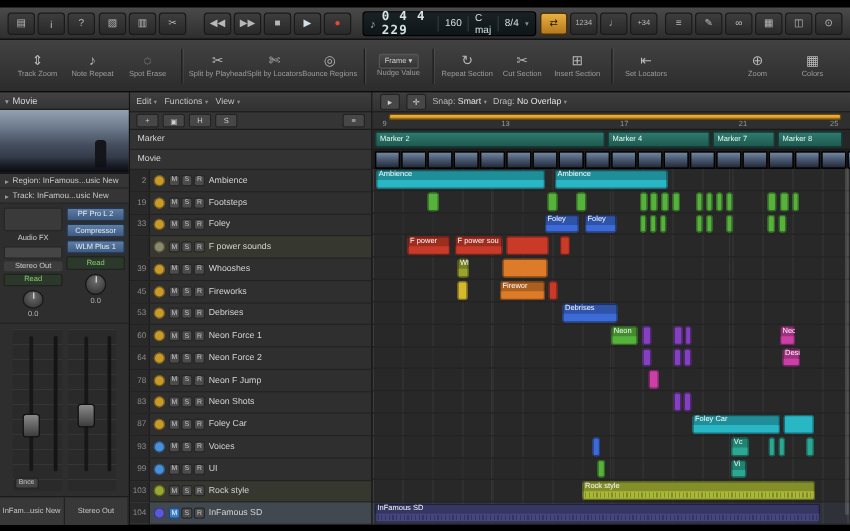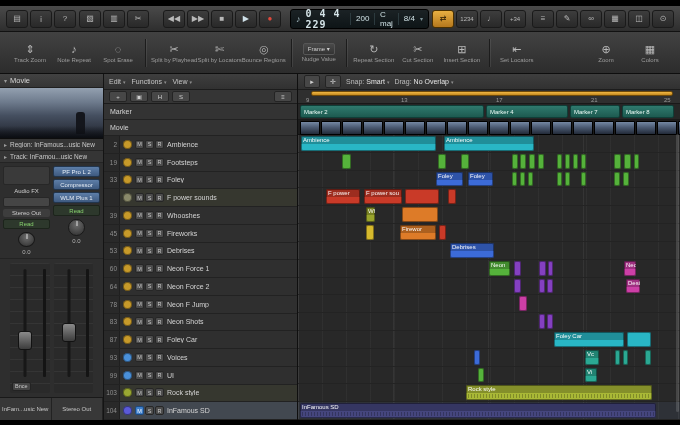--- a/index.html
+++ b/index.html
@@ -130,21 +130,21 @@
         <div class="tb-icon tr-rewind-button">◀◀</div>
         <div class="tb-icon tr-forward-button">▶▶</div>
         <div class="tb-icon tr-stop-button">■</div>
         <div class="tb-icon tr-play-button">▶</div>
         <div class="tb-icon tr-record-button">●</div>
       </div>
     <div class="lcd">
       <span class="lcd-note">♪</span>
       <span class="lcd-pos">0 4 4 229</span>
       <span class="lcd-div"></span>
-      <span class="lcd-small">200</span>
+      <span class="lcd-small">160</span>
       <span class="lcd-div"></span>
       <span class="lcd-small">C maj</span>
       <span class="lcd-div"></span>
       <span class="lcd-small">8/4</span>
       <span class="lcd-caret">▾</span>
     </div>
     <div class="tbgroup" id="tbMode">
         <div class="tb-icon active">⇄</div>
         <div class="tb-icon txt">1234</div>
         <div class="tb-icon">♩</div>

